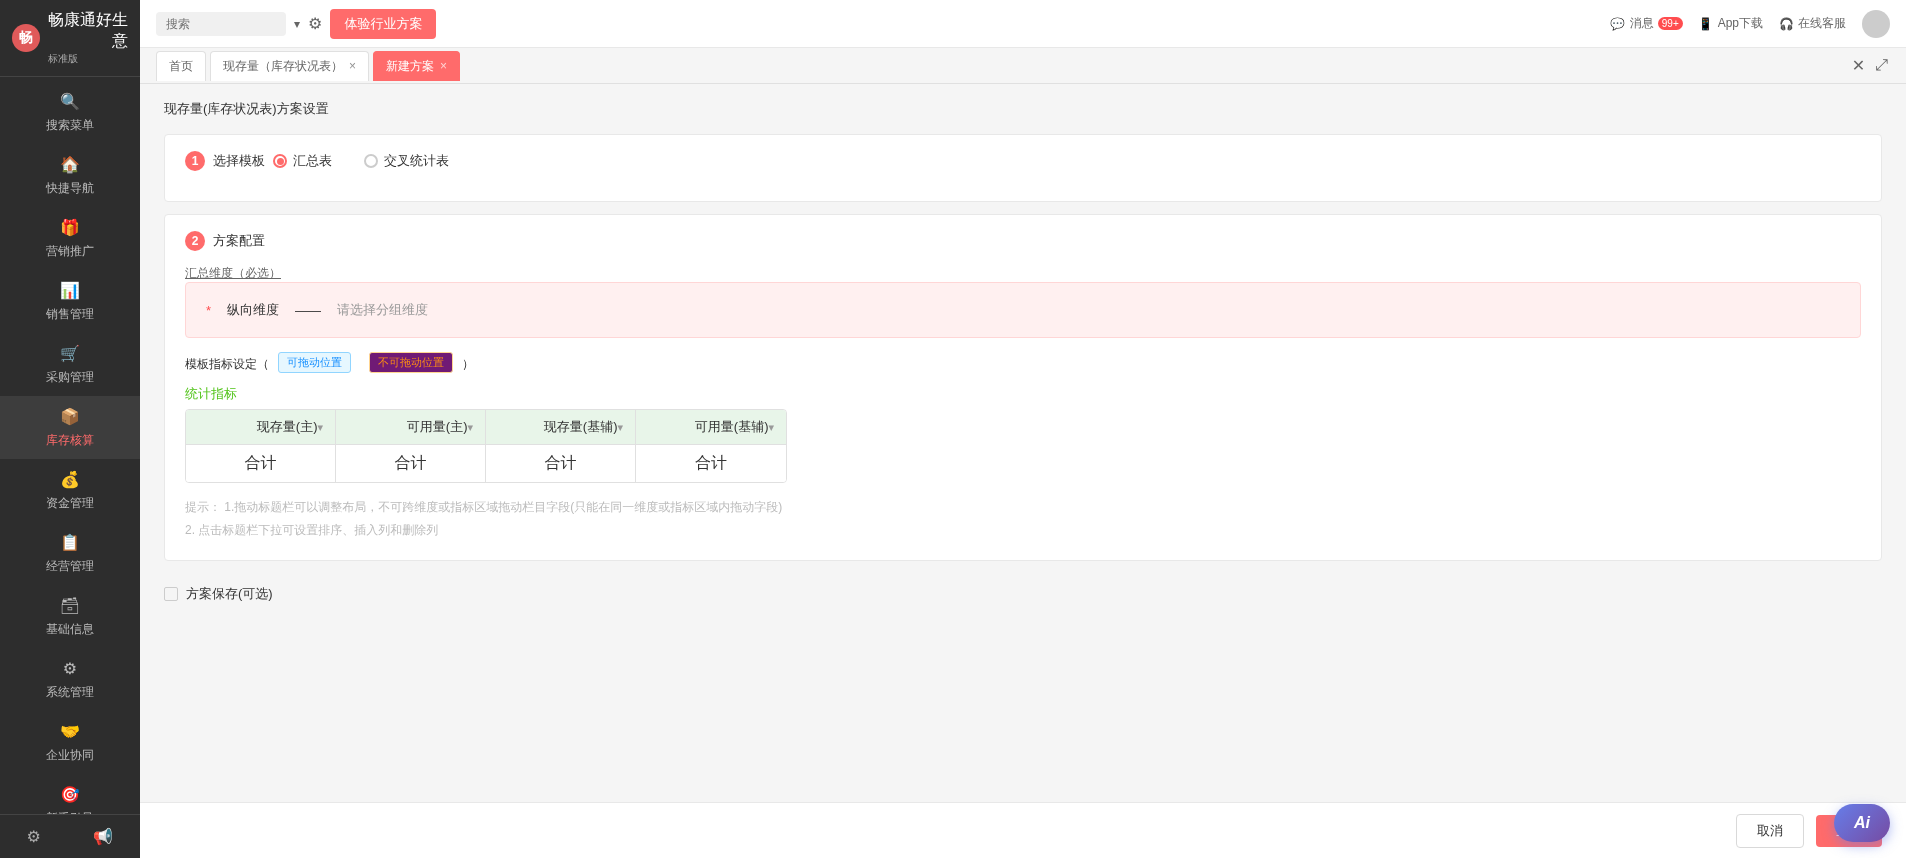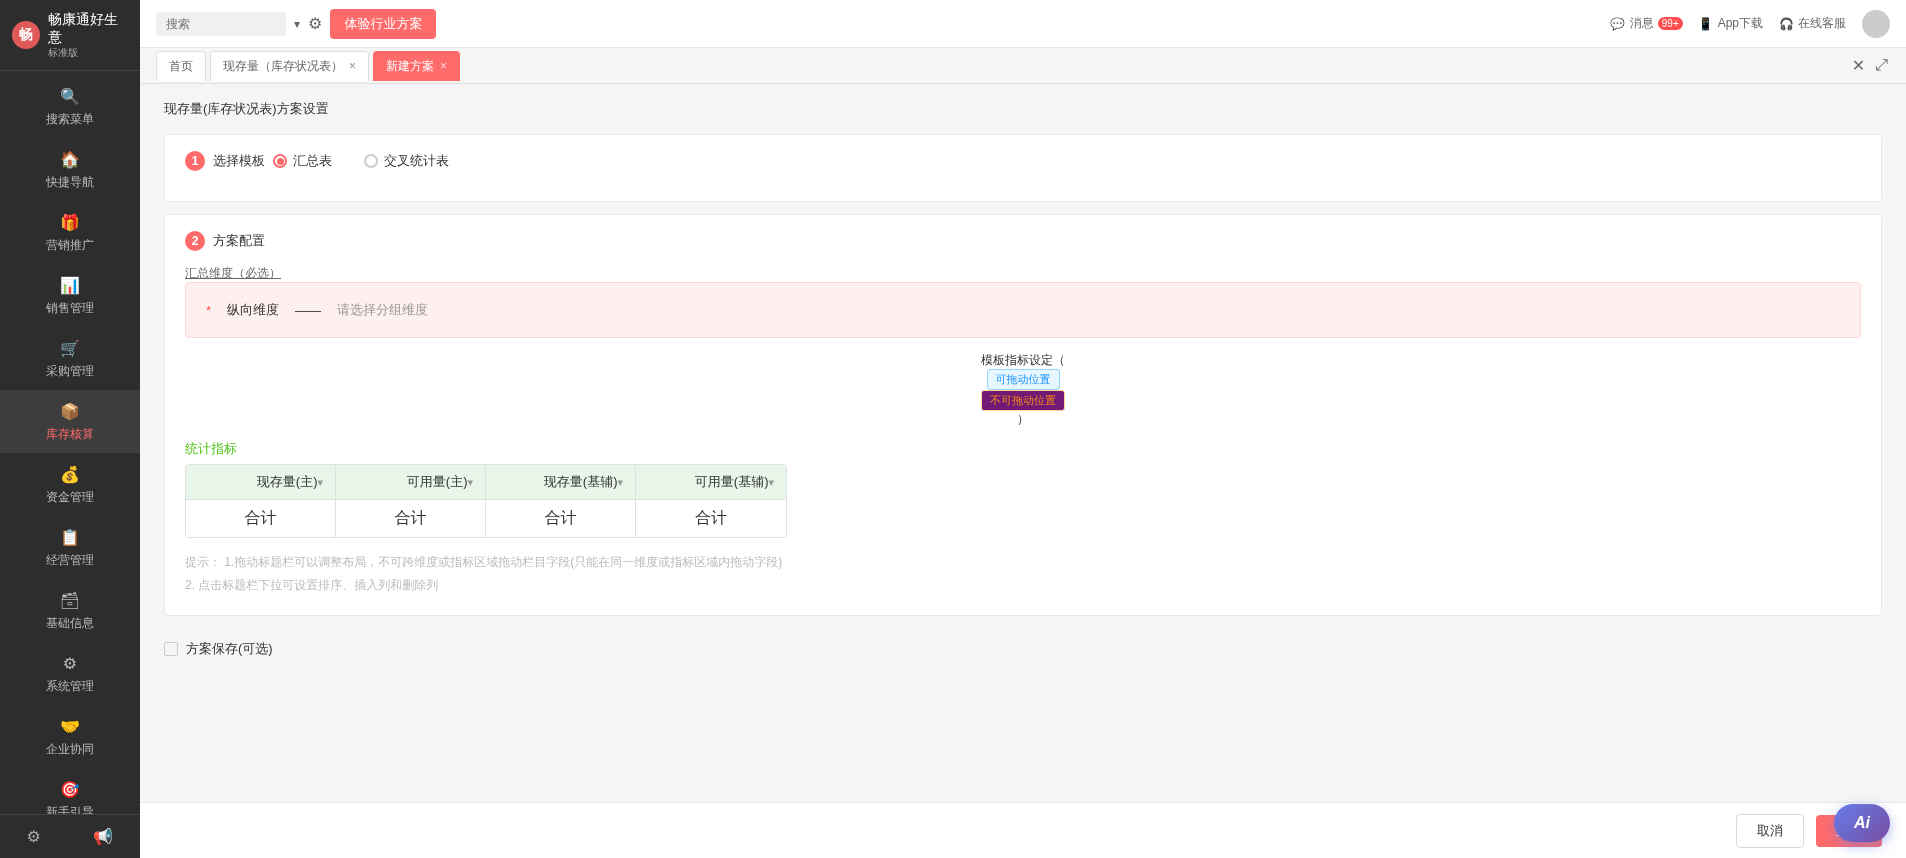--- a/index.html
+++ b/index.html
@@ -30,23 +30,24 @@
       border-radius: 50%;
       display: flex;
       align-items: center;
       justify-content: center;
       color: white;
       font-size: 14px;
       font-weight: bold;
       flex-shrink: 0;
     }
     .brand-text {
-      font-size: 14px;
+      font-size: 16px;
       color: #fff;
       line-height: 1.3;
+      text-align: right;
     }
     .brand-sub {
       font-size: 10px;
       color: #aaa;
     }
     .sidebar-scroll {
       flex: 1;
       overflow-y: auto;
       padding: 4px 0;
     }
@@ -334,26 +335,25 @@
     .dim-line {
       color: #333;
       font-size: 13px;
     }
     .dim-placeholder {
       color: #999;
       font-size: 13px;
     }
     .indicators-setting {
       display: flex;
-      align-items: center;
-      gap: 0;
+      align-items: flex-end;
+      gap: 9px;
       margin-bottom: 12px;
       font-size: 12px;
       color: #333;
-      flex-direction: column;
     }
     .indicator-tag {
       display: inline-flex;
       align-items: center;
       gap: 4px;
       background: #e6f7ff;
       border: 1px solid #91d5ff;
       border-radius: 3px;
       padding: 2px 8px;
       font-size: 11px;

